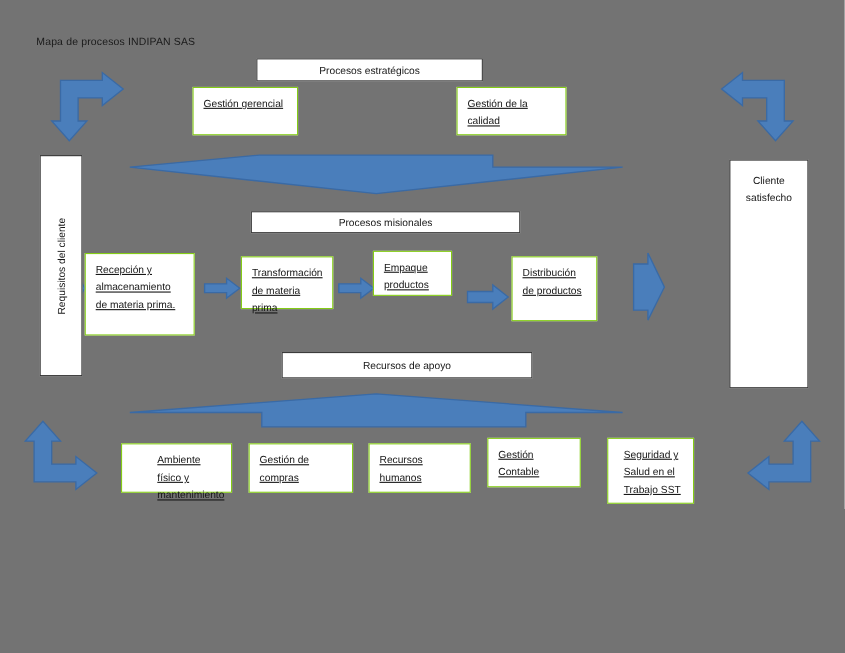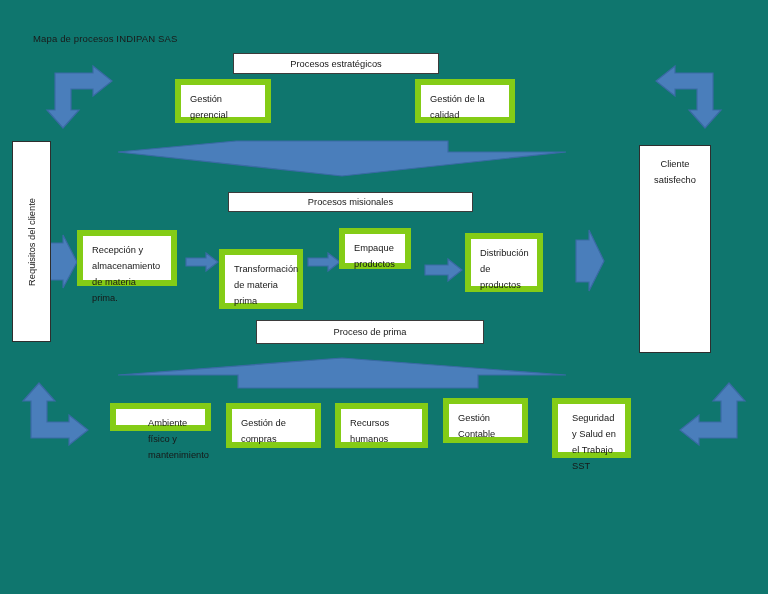--- a/index.html
+++ b/index.html
@@ -7,58 +7,60 @@
     padding: 0;
     background: #ffffff;
   }
   body {
     font-family: "Liberation Sans", sans-serif;
   }
   #canvas {
     position: relative;
     width: 768px;
     height: 594px;
-    background: #0f766e;
+    background: #737373;
     overflow: hidden;
   }
   .title {
     position: absolute;
     left: 33px;
     top: 33px;
     font-size: 9.5px;
     color: #1a1a1a;
     letter-spacing: 0.15px;
     white-space: nowrap;
   }
   .box {
     position: absolute;
-    border: 6px solid #84cc16;
+    border: 1px solid #84cc16;
     background: #ffffff;
     box-sizing: border-box;
     font-size: 9.3px;
     color: #171717;
     line-height: 1.72;
     padding: 7px 9px 0 9px;
+    text-decoration: underline;
   }
   .band-label {
     position: absolute;
     border: 1px solid #3b3b3b;
     background: #ffffff;
     box-sizing: border-box;
     font-size: 9.3px;
     color: #171717;
     display: flex;
     align-items: center;
     justify-content: center;
   }
   .side-panel {
     position: absolute;
     border: 1px solid #2e2e2e;
     background: #ffffff;
     box-sizing: border-box;
+    margin-left: 24px;
   }
   .side-panel .vtext {
     position: absolute;
     left: 50%;
     top: 50%;
     transform: translate(-50%, -50%) rotate(-90deg);
     transform-origin: center center;
     white-space: nowrap;
     font-size: 9.3px;
     color: #171717;
@@ -126,31 +128,31 @@
 
   <div class="band-label" style="left:233px; top:53px; width:206px; height:21px;">Procesos estratégicos</div>
 
   <div class="box" style="left:175px; top:79px; width:96px; height:44px;">Gestión gerencial</div>
 
 
   <div class="box" style="left:415px; top:79px; width:100px; height:44px;">Gestión de la calidad</div>
 
   <div class="band-label" style="left:228px; top:192px; width:245px; height:20px;">Procesos misionales</div>
 
-  <div class="box" style="left:77px; top:230px; width:100px; height:56px;">Recepción y almacenamiento de materia prima.</div>
+  <div class="box" style="left:77px; top:230px; width:100px; height:75px;">Recepción y almacenamiento de materia prima.</div>
 
-  <div class="box" style="left:219px; top:233px; width:84px; height:60px;margin-top:16px;">Transformación de materia prima</div>
+  <div class="box" style="left:219px; top:233px; width:84px; height:48px;">Transformación de materia prima</div>
 
   <div class="box" style="left:339px; top:228px; width:72px; height:41px;">Empaque productos</div>
 
   <div class="box" style="left:465px; top:233px; width:78px; height:59px;">Distribución de productos</div>
 
-  <div class="band-label" style="left:256px; top:320px; width:228px; height:24px;">Proceso de prima</div>
+  <div class="band-label" style="left:256px; top:320px; width:228px; height:24px;">Recursos de apoyo</div>
 
-  <div class="box" style="left:110px; top:403px; width:101px; height:28px;padding-left:32px;">Ambiente físico y mantenimiento</div>
+  <div class="box" style="left:110px; top:403px; width:101px; height:45px;padding-left:32px;">Ambiente físico y mantenimiento</div>
 
   <div class="box" style="left:226px; top:403px; width:95px; height:45px;">Gestión de compras</div>
 
   <div class="box" style="left:335px; top:403px; width:93px; height:45px;">Recursos humanos</div>
 
   <div class="box" style="left:443px; top:398px; width:85px; height:45px;">Gestión Contable</div>
 
   <div class="box" style="left:552px; top:398px; width:79px; height:60px;padding-left:14px;">Seguridad y Salud en el Trabajo SST</div>
 
 </div>

